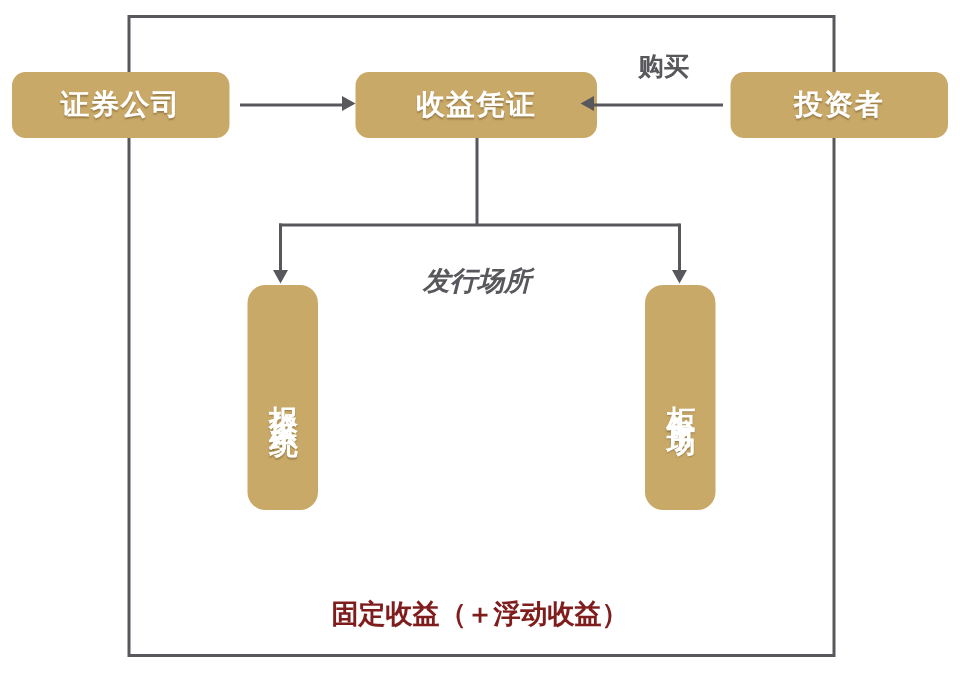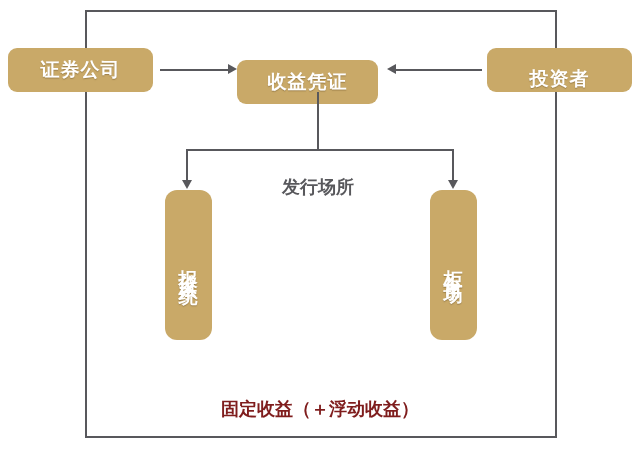--- a/index.html
+++ b/index.html
@@ -96,20 +96,21 @@
     white-space: nowrap;
     text-align: center;
   }
   .section-label {
     position: absolute;
     color: #58585c;
     font-weight: bold;
     font-size: 18px;
     white-space: nowrap;
     text-align: center;
+    font-style: italic;
   }
   .bottom-label {
     position: absolute;
     color: #7f1d1d;
     font-weight: bold;
     font-size: 18px;
     white-space: nowrap;
     text-align: center;
   }
 </style>
@@ -117,41 +118,42 @@
 <body>
 
 <div id="canvas">
 
   <div class="outer-frame"></div>
 
   <div class="gold-box" style="left:8px; top:48px; width:145px; height:44px;">
     <span class="box-label">证券公司</span>
   </div>
 
-  <div class="gold-box" style="left:237px; top:60px; width:141px; height:44px;">
+  <div class="gold-box" style="left:237px; top:48px; width:161px; height:44px;">
     <span class="box-label">收益凭证</span>
   </div>
 
-  <div class="gold-box" style="left:487px; top:48px; width:145px; height:44px;align-items:flex-end;">
+  <div class="gold-box" style="left:487px; top:48px; width:145px; height:44px;">
     <span class="box-label">投资者</span>
   </div>
 
   <div class="gold-box vertical" style="left:165px; top:190px; width:47px; height:150px;">
     <span class="box-label">报价系统</span>
   </div>
 
   <div class="gold-box vertical" style="left:430px; top:190px; width:47px; height:150px;">
     <span class="box-label">柜台市场</span>
   </div>
 
   <div class="hline" style="left:160px; top:69px; width:68px;"></div>
   <div class="arrow-head arrow-right" style="left:228px; top:64px;"></div>
 
   <div class="hline" style="left:396px; top:69px; width:86px;"></div>
   <div class="arrow-head arrow-left" style="left:387px; top:64px;"></div>
+  <div class="edge-label" style="left:400px; top:33px; width:85px;">购买</div>
 
   <div class="vline" style="left:317px; top:92px; height:58px;"></div>
   <div class="hline" style="left:186px; top:149px; width:267px;"></div>
   <div class="vline" style="left:186px; top:149px; height:31px;"></div>
   <div class="arrow-head arrow-down" style="left:182px; top:180px;"></div>
   <div class="vline" style="left:452px; top:149px; height:31px;"></div>
   <div class="arrow-head arrow-down" style="left:448px; top:180px;"></div>
 
   <div class="section-label" style="left:238px; top:175px; width:160px;">发行场所</div>
 

